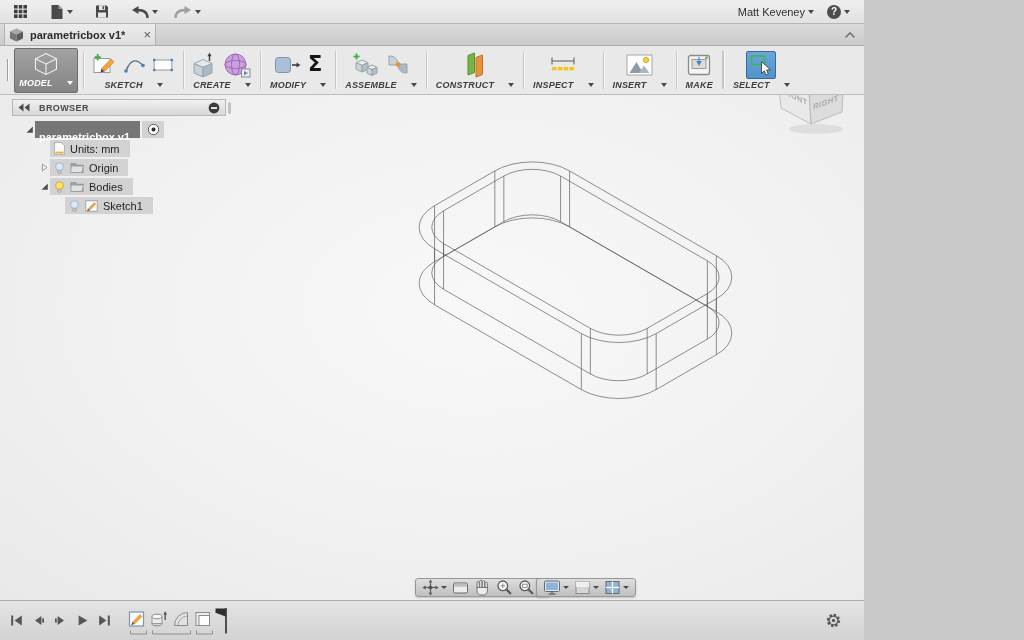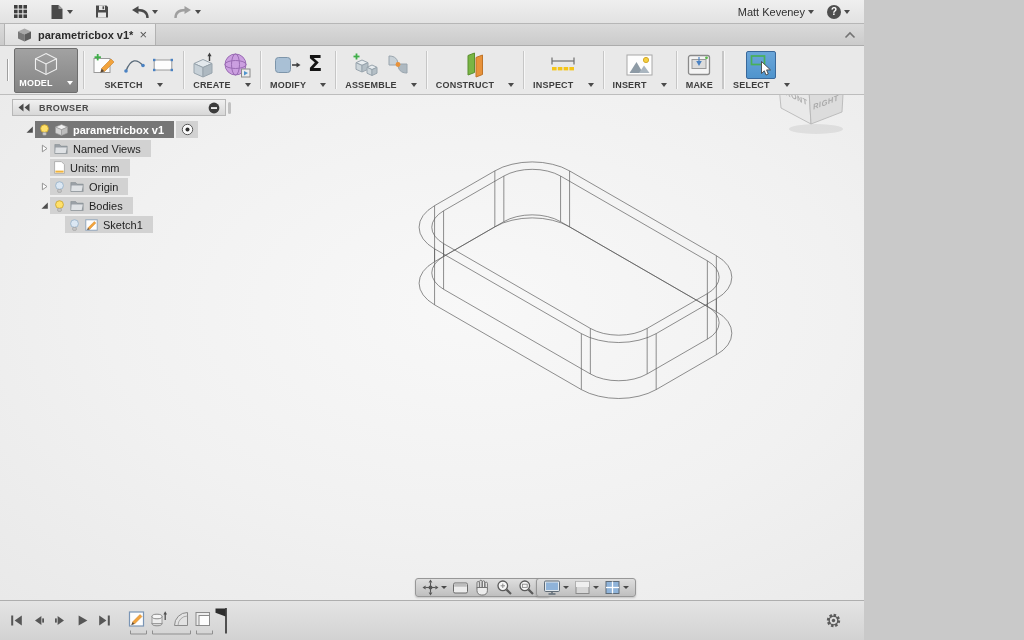--- a/index.html
+++ b/index.html
@@ -14,53 +14,53 @@
   .icon-btn { display:flex; align-items:center; gap:3px; padding:0 4px; height:22px; }
   .gap-s { width:8px; } .gap-m { width:14px; }
   .user-label { font-size:11px; color:#303030; }
   .help-circle { width:14px; height:14px; border-radius:50%; background:#4e4e4e; color:#fff; font-size:10px; font-weight:bold; display:flex; align-items:center; justify-content:center; }
   .caret { width:0; height:0; border-left:3.5px solid transparent; border-right:3.5px solid transparent; border-top:4px solid #4a4a4a; }
   .caret.lt { border-top-color:#fff; }
   .caret.sm { border-left-width:3px; border-right-width:3px; border-top-width:3.5px; }
 
   
   .tabbar { height:22px; flex:0 0 22px; background:linear-gradient(#dadada,#cbcbcb); border-bottom:1px solid #acacac; display:flex; position:relative; }
-  .tab { margin-left:4px; width:152px; background:linear-gradient(#ececec,#dedede); border-left:1px solid #b2b2b2; border-right:1px solid #b2b2b2; display:flex; align-items:center; gap:6px; padding:0 12px; }
+  .tab { margin-left:4px; width:152px; background:linear-gradient(#ececec,#dedede); border-left:1px solid #b2b2b2; border-right:1px solid #b2b2b2; display:flex; align-items:center; gap:6px; padding:0 4px; }
   .tab-title { font-size:11px; font-weight:bold; color:#2c2c2c; flex:1; white-space:nowrap; }
   .tab-close { font-size:13px; color:#555; line-height:1; }
   .tabbar-chevron { position:absolute; right:8px; top:7px; }
 
   
   .toolbar { height:49px; flex:0 0 49px; background:#e9e9e9; border-bottom:1px solid #bdbdbd; display:flex; align-items:stretch; padding-left:6px; }
   .grip { align-self:center; height:22px; width:2px; border-left:1px solid #9f9f9f; border-right:1px solid #fcfcfc; margin:0 5px 0 1px; }
   .model-btn { align-self:center; width:64px; height:45px; background:linear-gradient(#a2a2a2,#848484); border:1px solid #6e6e6e; border-radius:2px; display:flex; flex-direction:column; align-items:center; justify-content:space-between; padding:3px 0 4px; margin-right:5px; }
   .tb-group { display:flex; flex-direction:column; align-items:center; justify-content:space-between; padding:3px 9px 4px; }
   .tb-sep { width:1px; background:#c6c6c6; box-shadow:1px 0 0 #f7f7f7; margin:5px 0; }
   .tb-icons { flex:1; display:flex; align-items:center; gap:7px; }
-  .tb-label { font-size:9px; font-weight:bold; color:#3d3d3d; display:flex; align-items:center; gap:14px; letter-spacing:0.2px; }
+  .tb-label { font-size:9px; font-weight:bold; color:#3d3d3d; display:flex; align-items:center; gap:14px; letter-spacing:0.2px;font-style:italic; }
   .tb-label.lt { color:#fff; }
   .sigma { font-size:21px; font-weight:bold; color:#141414; line-height:1; font-family:"DejaVu Sans", sans-serif; }
   .select-btn { width:30px; height:28px; background:linear-gradient(#6aa6d9,var(--select-blue,#4f94cd)); border:1px solid #39689a; border-radius:2px; display:flex; align-items:center; justify-content:center; }
 
   
   .canvas { position:relative; flex:1; background:radial-gradient(ellipse at 55% 42%, #f8f8f8 0%, #f1f1f1 55%, #e9e9e9 100%); overflow:hidden; }
   #wireframe { position:absolute; left:0; top:0; }
   .viewcube { position:absolute; top:-42px; right:6px; z-index:30; }
 
   
   .browser { position:absolute; top:4px; left:12px; width:214px; z-index:20; }
   .browser-header { position:relative; height:17px; background:linear-gradient(#f1f1f1,#d7d7d7); border:1px solid #b7b7b7; display:flex; align-items:center; gap:9px; padding:0 5px; }
   .browser-title { font-size:9px; font-weight:bold; color:#4a4a4a; letter-spacing:0.4px; }
   .mc { margin-left:auto; display:flex; }
   .browser-scroll { position:absolute; right:-6px; top:2px; width:3px; height:12px; background:#c2c2c2; border-radius:2px; }
   .tree { margin-top:5px; display:flex; flex-direction:column; gap:2px; }
   .tree-row { display:flex; align-items:center; height:17px; }
   .exp { width:11px; display:flex; justify-content:center; align-items:center; }
   .chip { height:17px; display:flex; align-items:center; gap:5px; padding:0 10px 0 4px; background:#d2d2d2; }
-  .chip.sel { background:#767676; }
+  .chip.sel { background:#767676;flex-direction:column; }
   .chip-label { font-size:11px; color:#1f1f1f; white-space:nowrap; }
   .sel .chip-label { color:#fff; font-weight:bold; }
   .radio-chip { height:17px; width:22px; background:#d2d2d2; display:flex; align-items:center; justify-content:center; margin-left:2px; }
 
   
   .nav-bar { position:absolute; height:19px; background:linear-gradient(#dedede,#bfbfbf); border:1px solid #979797; border-radius:3px; display:flex; align-items:center; padding:0 5px; gap:3px; box-shadow:0 1px 2px rgba(0,0,0,0.18); z-index:20; }
   #nav-left { left:415px; top:483px; }
   #nav-right { left:536px; top:483px; }
   .nav-btn { display:flex; align-items:center; gap:2px; padding:0 1px; }
 
@@ -452,34 +452,20 @@
               <span class="chip-label">parametricbox v1</span>
             </span>
             <span class="radio-chip">
               <svg class="ic" width="13" height="13" viewBox="0 0 13 13">
                 <circle cx="6.5" cy="6.5" r="5.2" fill="#fafafa" stroke="#5a5a5a"></circle>
                 <circle cx="6.5" cy="6.5" r="2" fill="#2f2f2f"></circle>
               </svg>
             </span>
           </div>
           <div class="tree-row" style="padding-left:27px">
-            <span class="exp">
-              <svg class="ic" width="9" height="9" viewBox="0 0 9 9">
-                <polygon points="2.4,1.2 7,4.5 2.4,7.8" fill="#fdfdfd" stroke="#8a8a8a" stroke-width="0.9"></polygon>
-              </svg>
-            </span>
-            <span class="chip">
-              <svg class="ic" width="14" height="11" viewBox="0 0 14 11">
-                <path d="M0.8 1.5h4.8l1.4 1.6h6.2v7.4H0.8z" fill="#9aa0a6" stroke="#7f868c" stroke-width="0.5"></path>
-                <path d="M1.6 4.6h11.2l-1.1 5.3H1.2z" fill="#dfe2e5"></path>
-              </svg>
-              <span class="chip-label">Named Views</span>
-            </span>
-          </div>
-          <div class="tree-row" style="padding-left:27px">
             <span class="exp"></span>
             <span class="chip">
               <svg class="ic" width="11" height="13" viewBox="0 0 11 13">
                 <path d="M0.6 0.6h6.8l3 3v8.8H0.6z" fill="#ffffff" stroke="#9a9a9a" stroke-width="0.7"></path>
                 <rect x="1.4" y="9.6" width="8.2" height="2" fill="#f0b43c"></rect>
               </svg>
               <span class="chip-label">Units: mm</span>
             </span>
           </div>
           <div class="tree-row" style="padding-left:27px">

